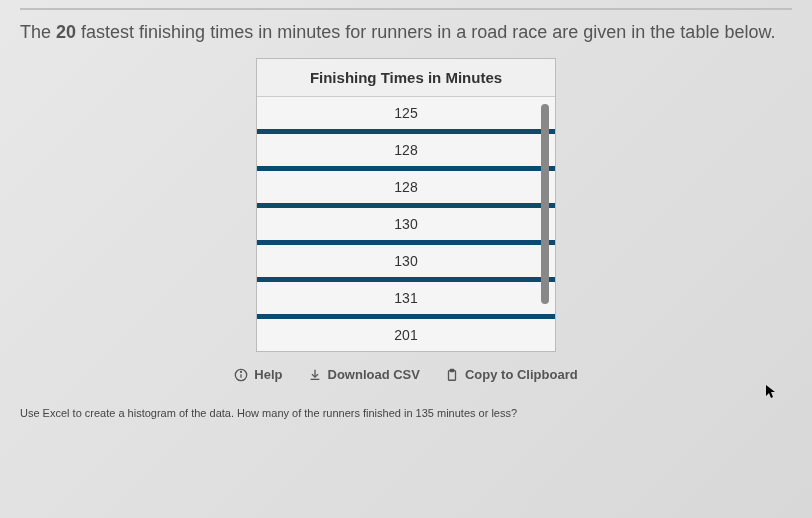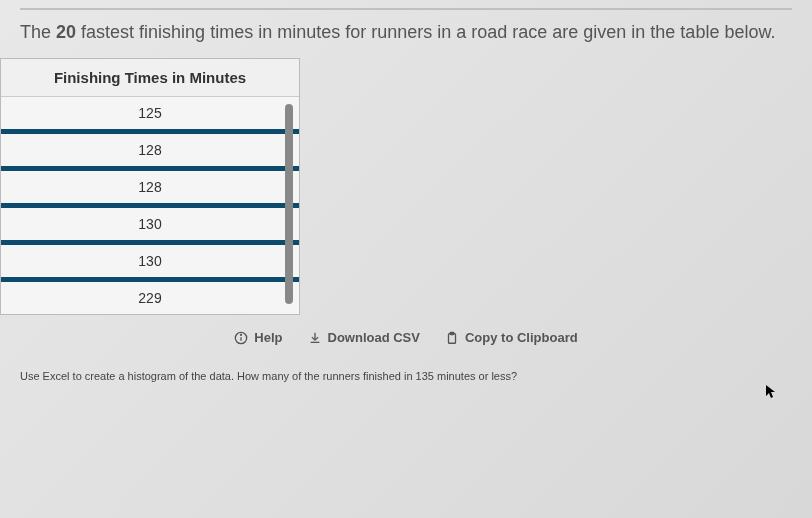--- a/index.html
+++ b/index.html
@@ -24,21 +24,21 @@
     .intro-text {
       font-size: 18px;
       color: #555;
       padding: 12px 20px 10px 20px;
     }
     .intro-text .bold {
       font-weight: bold;
     }
     .table-container {
       display: flex;
-      justify-content: flex-start;
+      justify-content: center;
       margin-top: 5px;
     }
     .data-table {
       width: 300px;
       background: #f5f5f5;
       border: 1px solid #bbb;
       position: relative;
     }
     .table-header {
       font-weight: bold;
@@ -121,21 +121,22 @@
 
 <div class="table-container">
   <div class="data-table">
     <div class="table-header">Finishing Times in Minutes</div>
     <div class="table-body">
       <div class="table-row">125</div>
       <div class="table-row">128</div>
       <div class="table-row">128</div>
       <div class="table-row">130</div>
       <div class="table-row">130</div>
-      <div class="table-row">229</div>
+      <div class="table-row">131</div>
+      <div class="table-row">201</div>
     </div>
     <div class="scrollbar"></div>
   </div>
 </div>
 
 <div class="actions-row">
   <div class="action-item">
     <svg class="icon" viewBox="0 0 16 16">
       <circle cx="8" cy="8" r="6.5"></circle>
       <line x1="8" y1="7" x2="8" y2="11"></line>

